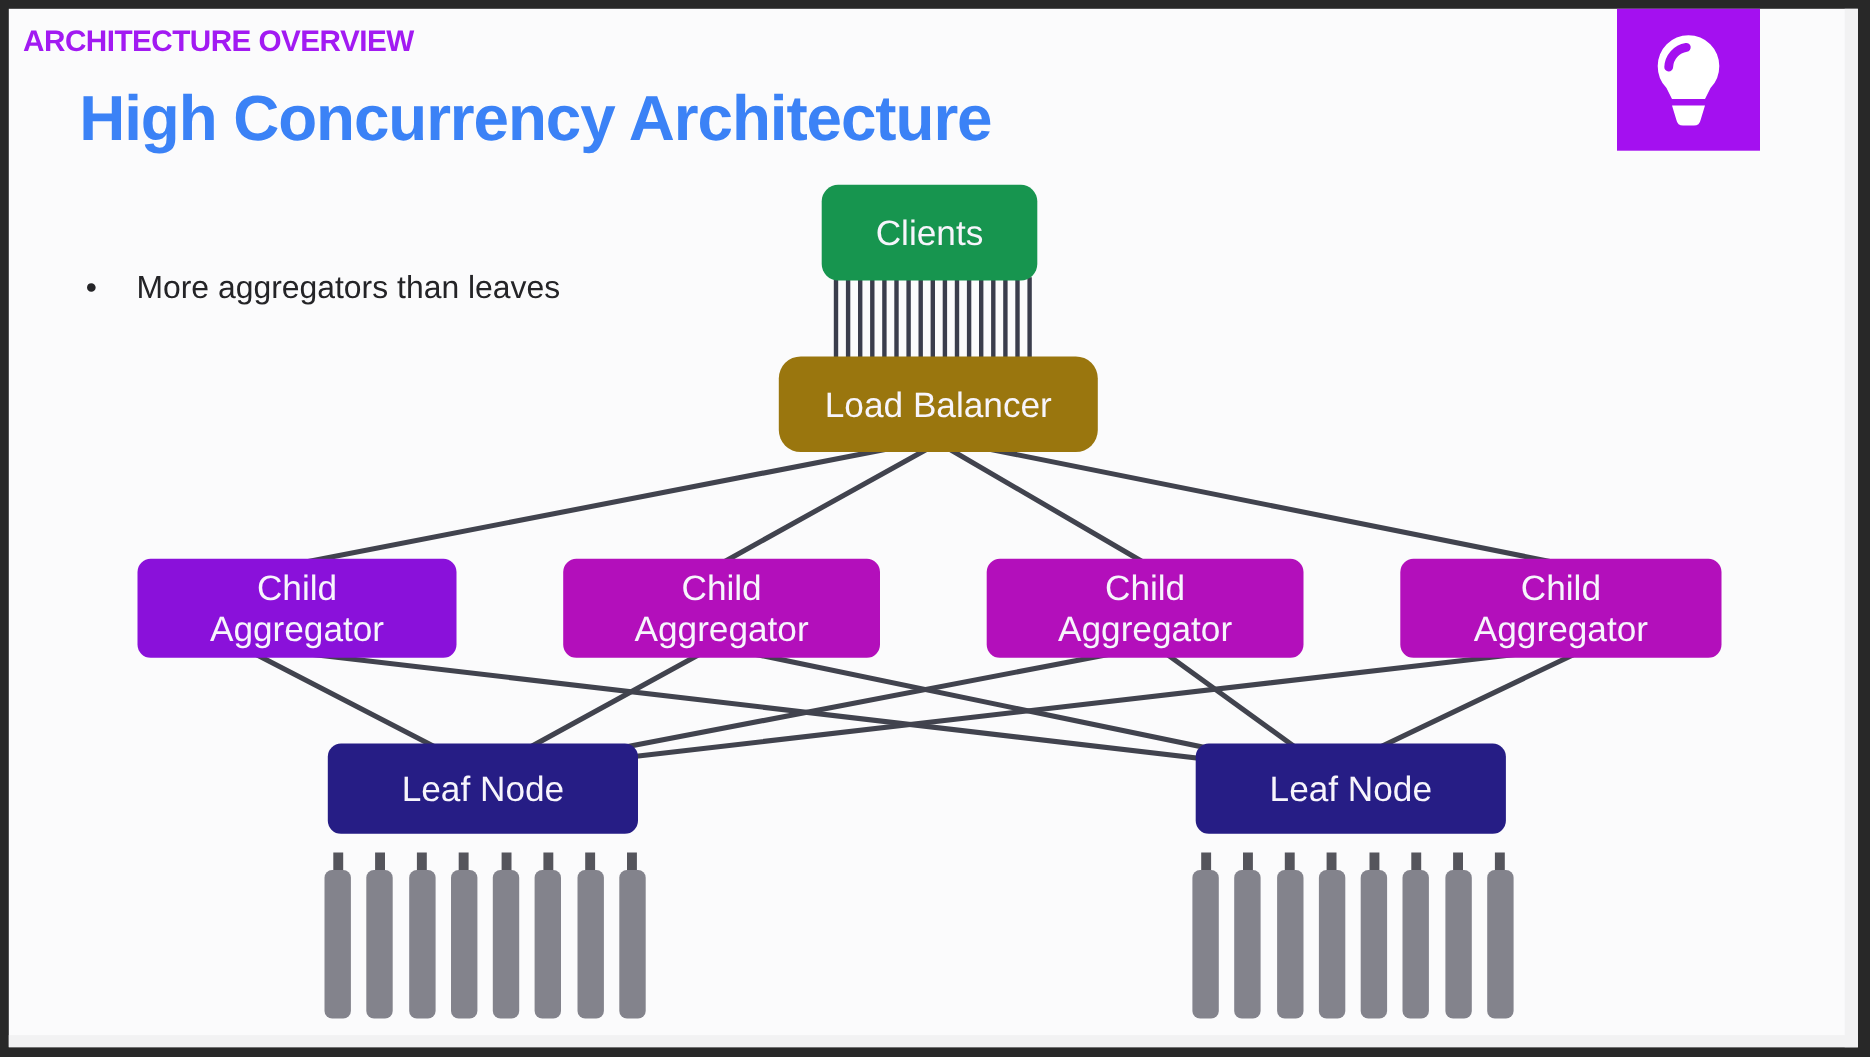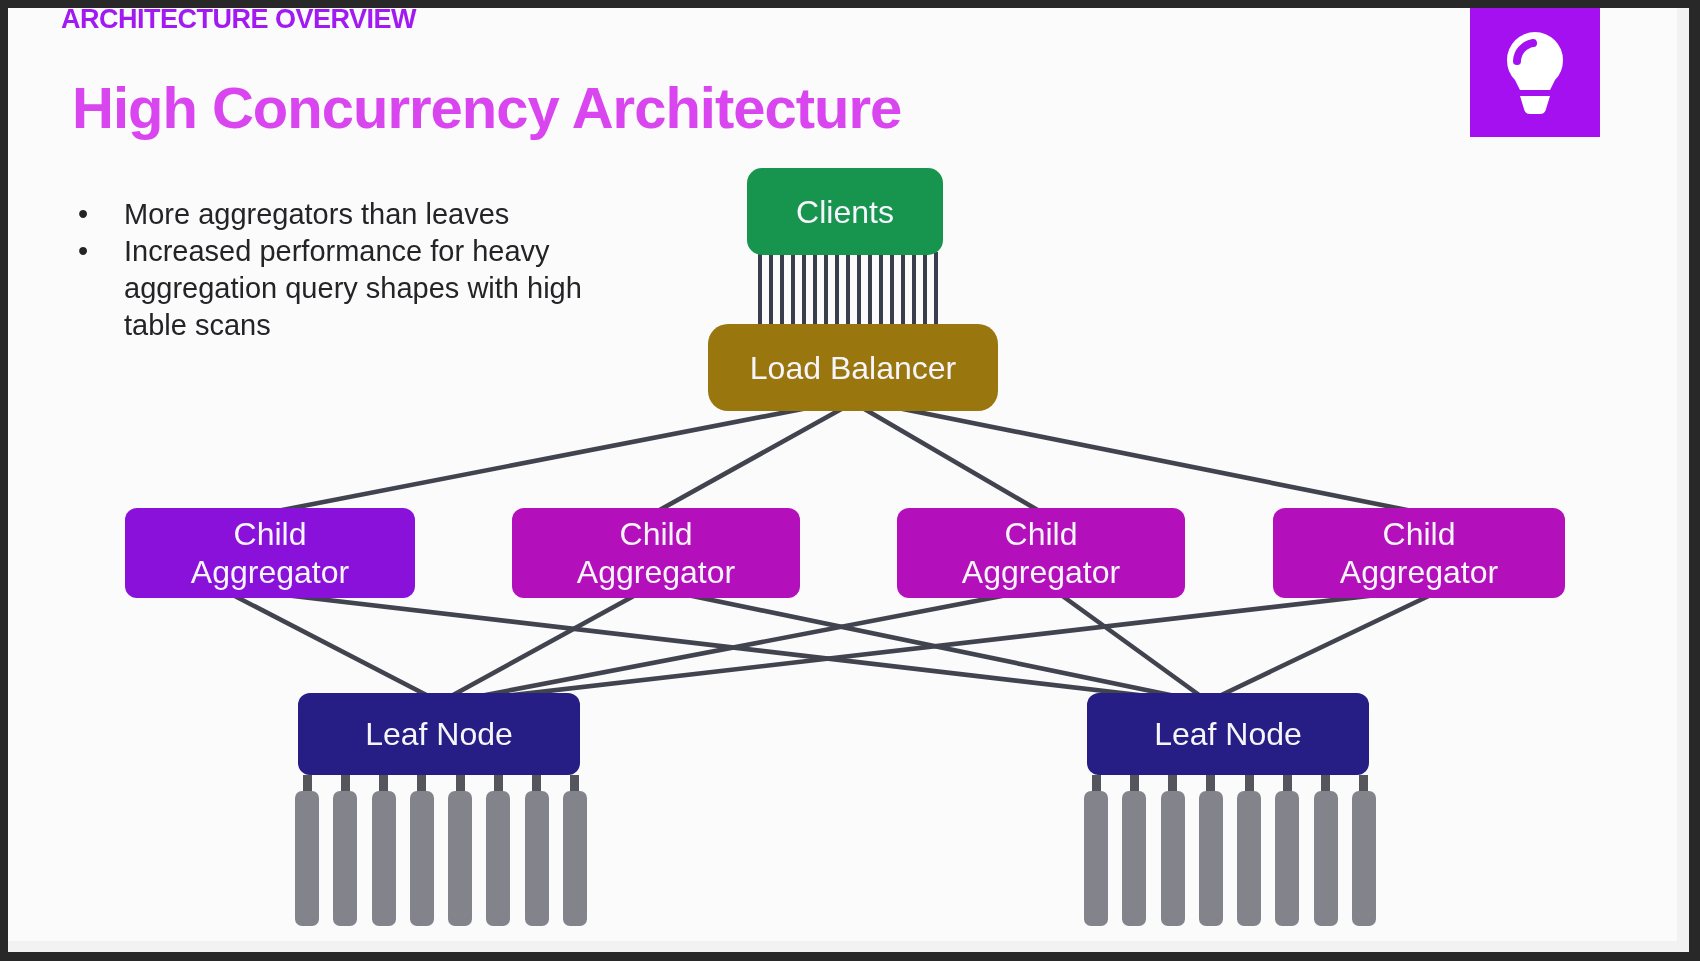--- a/index.html
+++ b/index.html
@@ -8,37 +8,36 @@
     background:#282828;
     font-family:"Liberation Sans", sans-serif;
   }
   
   .slide{position:absolute;left:8px;top:8px;width:1681px;height:944px;background:#FBFBFC;}
   .slide-margin-bottom{position:absolute;left:0;bottom:0;width:100%;height:11px;background:#F2F2F3;}
   .slide-margin-right{position:absolute;right:0;top:0;width:12px;height:100%;background:#F2F2F3;}
 
   
   .eyebrow{
-    position:absolute;left:21px;top:4px;
+    position:absolute;left:21px;top:22px;
     font-size:27px;font-weight:700;letter-spacing:-0.5px;
     color:var(--eyebrow,#A21AF2);
-    margin-left:40px;
   }
   .page-title{
     position:absolute;left:72px;top:74px;
     font-size:58px;font-weight:700;letter-spacing:-1px;
-    color:#d946ef;
+    color:#3b82f6;
   }
   
   .bullets{
     position:absolute;left:76px;top:196px;width:536px;
     list-style:none;margin:0;padding:0;
     font-size:29px;line-height:37px;color:#242427;
   }
-  .bullets li{position:relative;padding-left:48px;width:480px;}
+  .bullets li{position:relative;padding-left:48px;width:480px;margin-top:48px;}
   .bullets li::before{
     content:"\2022";position:absolute;left:2px;top:0;
     font-size:29px;color:#242427;
   }
 
   
   .bulb-tile{
     position:absolute;left:1470px;top:8px;width:130px;height:129px;
     background:var(--icon-tile,#A410F0);
   }
@@ -49,21 +48,21 @@
     text-align:center;color:#F7F5FC;font-size:32px;line-height:38px;
   }
   .node-clients{left:747px;top:168px;width:196px;height:87px;border-radius:15px;background:var(--clients,#17954F);}
   .node-lb{left:708px;top:324px;width:290px;height:87px;border-radius:20px;background:var(--load-balancer,#9A760E);}
   .node-agg{top:508px;height:90px;border-radius:12px;}
   .node-master{left:125px;width:290px;background:var(--master-aggregator,#8A11DA);}
   .node-child{background:var(--child-aggregator,#B30FBB);}
   .node-child-1{left:512px;width:288px;}
   .node-child-2{left:897px;width:288px;}
   .node-child-3{left:1273px;width:292px;}
-  .node-leaf{top:693px;width:282px;height:82px;border-radius:12px;background:var(--leaf-node,#261D85);}
+  .node-leaf{top:676px;width:282px;height:82px;border-radius:12px;background:var(--leaf-node,#261D85);}
   .node-leaf-left{left:298px;}
   .node-leaf-right{left:1087px;}
   .node{z-index:2;}
 
   
   .client-lines{
     position:absolute;left:758px;top:252px;width:180px;height:76px;
     display:flex;justify-content:space-between;z-index:1;
   }
   .vline{width:4px;height:100%;background:var(--client-line,#3A3D4C);}
@@ -88,21 +87,20 @@
 <div class="slide">
   <div class="slide-margin-right"></div>
   <div class="slide-margin-bottom"></div>
 </div>
 
 <div class="eyebrow">ARCHITECTURE OVERVIEW</div>
 <div class="page-title">High Concurrency Architecture</div>
 
 <ul class="bullets">
   <li>More aggregators than leaves</li>
-  <li>Increased performance for heavy aggregation query shapes with high table scans</li>
 </ul>
 
 <div class="bulb-tile">
   <svg width="130" height="129" viewBox="0 0 130 129">
     <path d="M65 24 a28 28 0 0 1 28 28 q0 12 -8 20 l-5 10 h-30 l-5 -10 q-8 -8 -8 -20 a28 28 0 0 1 28 -28 Z" fill="#FFFFFF"></path>
     <path d="M50 88 h30 l-4 13 q-1 5 -6 5 h-10 q-5 0 -6 -5 Z" fill="#FFFFFF"></path>
     <path d="M47 53 A19 19 0 0 1 63 35" fill="none" style="stroke:var(--icon-tile,#A410F0)" stroke-width="8" stroke-linecap="round"></path>
   </svg>
 </div>
 

